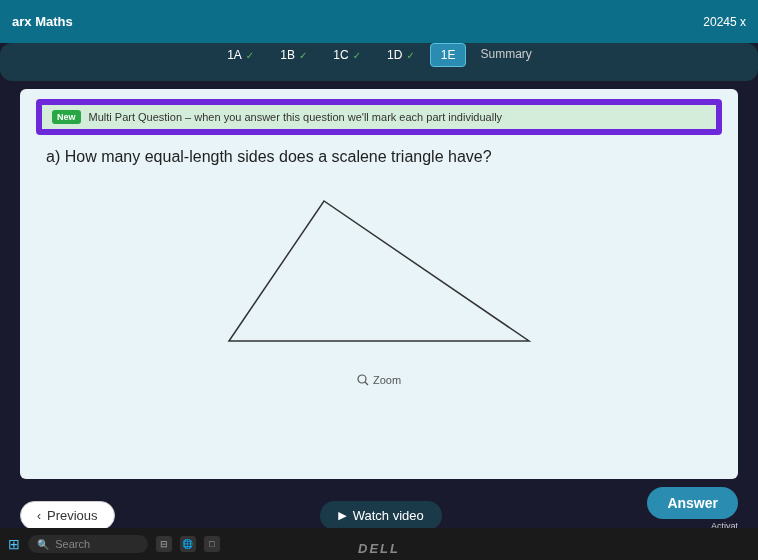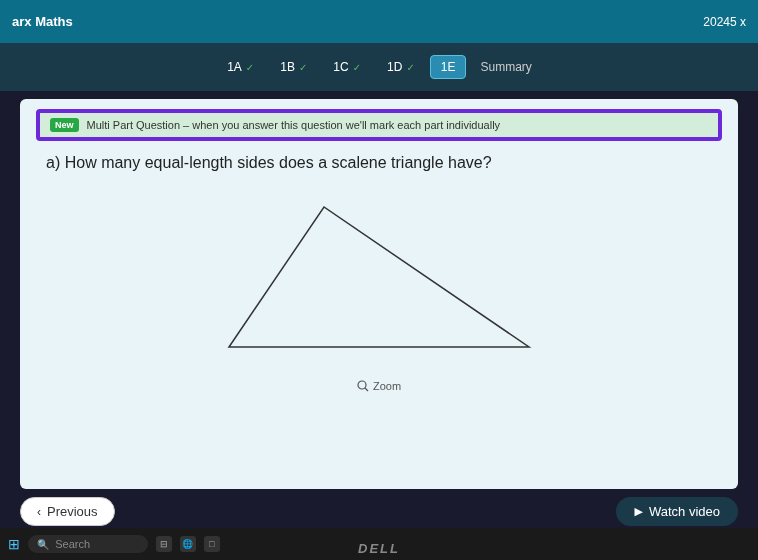--- a/index.html
+++ b/index.html
@@ -27,26 +27,27 @@
     }
     .top-bar-right {
       margin-left: auto;
       color: white;
       font-size: 12px;
     }
 
     
     .tab-bar {
       background: #1a3a4a;
-      height: 48px;
-      display: flex;
-      align-items: center;
+      height: 38px;
+      display: flex;
+      align-items: flex-start;
       justify-content: center;
       gap: 4px;
       padding: 0 10px;
+      border-radius: 12px;
     }
     .tab {
       padding: 4px 10px;
       border-radius: 4px;
       font-size: 12px;
       color: white;
       cursor: pointer;
       display: flex;
       align-items: center;
       gap: 4px;
@@ -75,21 +76,21 @@
       background: #e8f4f8;
       margin: 8px 20px;
       border-radius: 6px;
       padding: 10px 16px;
       min-height: 390px;
     }
 
     
     .question-header {
       background: #d4edda;
-      border: 4px solid #6d28d9;
+      border: 6px solid #6d28d9;
       border-radius: 4px;
       padding: 5px 10px;
       display: flex;
       align-items: center;
       gap: 8px;
       margin-bottom: 10px;
       font-size: 11px;
       color: #333;
     }
     .new-badge {
@@ -337,20 +338,26 @@
   <button class="prev-btn">
     <span style="font-size:12px;">‹</span>
     <span>Previous</span>
   </button>
 
   <button class="watch-btn">
     <span style="font-size:11px;">▶</span>
     <span>Watch video</span>
   </button>
 
+  <div style="display:flex; flex-direction:column; align-items:flex-end; gap:2px;">
+    <button class="answer-btn">
+      <span>Answer</span>
+    </button>
+    <span class="activate-msg">Activat<br>Go to Se</span>
+  </div>
 </div>
 
 <div class="taskbar">
   <span class="windows-icon">⊞</span>
   <div class="taskbar-search">
     <span style="color:#aaa; font-size:10px;">🔍</span>
     <span style="color:#888; font-size:11px;">Search</span>
   </div>
   <div class="taskbar-dot">⊟</div>
   <div class="taskbar-dot" style="color:#4fc3f7;">🌐</div>

